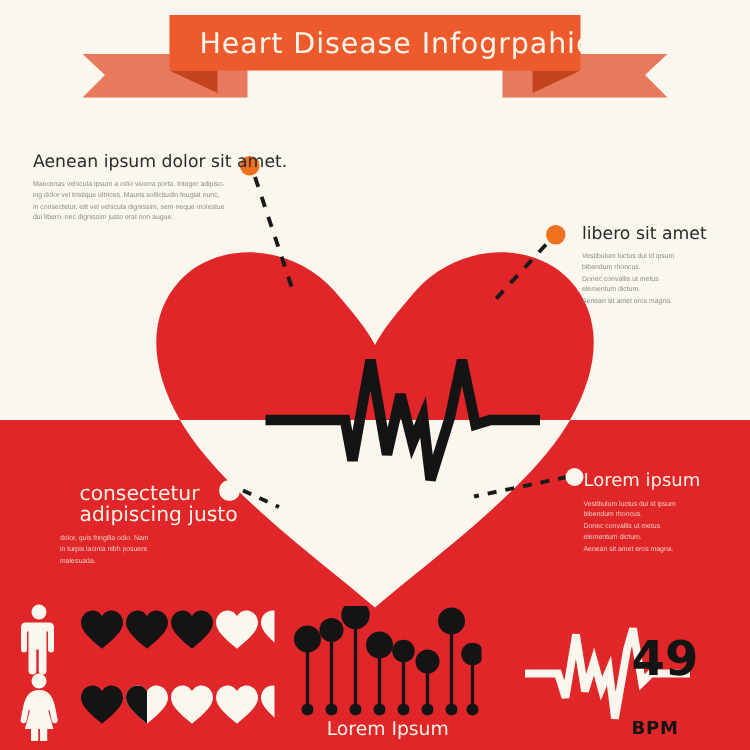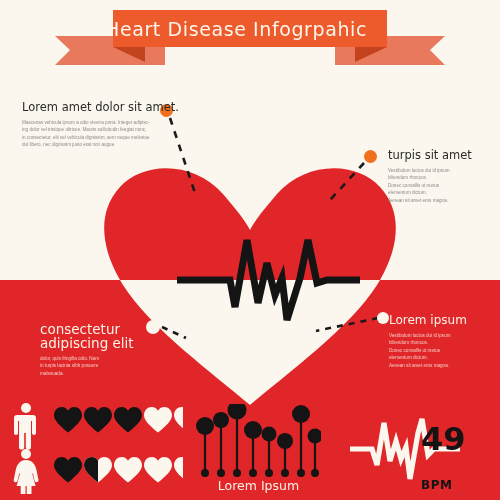--- a/index.html
+++ b/index.html
@@ -13,21 +13,21 @@
   
   .bg-top{position:absolute;left:0;top:0;width:500px;height:280px;background:#FBF7EE;}
   .bg-bottom{position:absolute;left:0;top:280px;width:500px;height:220px;background:#E02629;}
 
   
   .ribbon{position:absolute;left:0;top:0;width:500px;height:70px;}
   .ribbon svg{display:block;}
 
   .ribbon-title{
     position:absolute;left:105px;top:18px;width:290px;
-    text-align:left;
+    text-align:right;
     color:#FDF6EC;
     font-size:19px;letter-spacing:.6px;
     font-family:"DejaVu Sans", sans-serif;
     white-space:nowrap;
   }
 
   
   .heart-wrap{position:absolute;left:95px;top:160px;width:310px;height:250px;}
 
   
@@ -48,21 +48,21 @@
   #c-tl .ttl{font-size:11.5px;color:#2B2B2B;margin:0 0 5px 0;}
   #c-tl .body{color:#8C8C8C;}
 
   
   #c-tr{left:388px;top:148px;width:110px;}
   #c-tr .ttl{font-size:11.5px;color:#2B2B2B;margin:0 0 5px 0;}
   #c-tr .body{color:#8C8C8C;}
 
   
   #c-bl{left:40px;top:322px;width:130px;}
-  #c-bl .ttl{font-size:13.5px;color:#FBF2E6;line-height:14px;margin:0 0 5px 0;}
+  #c-bl .ttl{font-size:13.5px;color:#FBF2E6;line-height:14px;margin:0 0 5px 13px;}
   #c-bl .body{color:#F4C9C2;}
 
   
   #c-br{left:389px;top:313px;width:110px;}
   #c-br .ttl{font-size:12px;color:#FBF2E6;margin:0 0 5px 0;}
   #c-br .body{color:#F4C9C2;}
 
   .dot{position:absolute;border-radius:50%;}
   .dot-orange{background:#F0701E;}
   .dot-white{background:#FBF7EE;}
@@ -152,44 +152,44 @@
     <line x1="162" y1="327" x2="186" y2="338" stroke="#1A1A1A" stroke-width="2.6" stroke-dasharray="6 6"></line>
     <line x1="378" y1="318" x2="316" y2="331" stroke="#1A1A1A" stroke-width="2.6" stroke-dasharray="6 6"></line>
   </svg>
 
   <div class="dot dot-orange" style="left:160px;top:104px;width:13px;height:13px;"></div>
   <div class="dot dot-orange" style="left:364px;top:150px;width:13px;height:13px;"></div>
   <div class="dot dot-white" style="left:146px;top:320px;width:14px;height:14px;"></div>
   <div class="dot dot-white" style="left:377px;top:312px;width:12px;height:12px;"></div>
 
   <div class="callout" id="c-tl">
-    <div class="ttl">Lorem amet dolor sit amet.</div>
+    <div class="ttl">Aenean ipsum dolor sit amet.</div>
     <div class="body">
       <div>Maecenas vehicula ipsum a odio viverra porta. Integer adipisc-</div>
       <div>ing dolor vel tristique ultrices. Mauris sollicitudin feugiat nunc,</div>
       <div>in consectetur, elit vel vehicula dignissim, sem neque molestue</div>
       <div>dui libero, nec dignissim justo erat non augue.</div>
     </div>
   </div>
 
   <div class="callout" id="c-tr">
-    <div class="ttl">turpis sit amet</div>
+    <div class="ttl">libero sit amet</div>
     <div class="body">
       <div>Vestibulum luctus dui id ipsum</div>
       <div>bibendum rhoncus.</div>
       <div>Donec convallis ut metus</div>
       <div>elementum dictum.</div>
       <div>Aenean sit amet eros magna.</div>
     </div>
   </div>
 
   <div class="callout" id="c-bl">
     <div class="ttl">
       <div>consectetur</div>
-      <div>adipiscing elit</div>
+      <div>adipiscing justo</div>
     </div>
     <div class="body">
       <div>dolor, quis fringilla odio. Nam</div>
       <div>in turpis lacinia nibh posuere</div>
       <div>malesuada.</div>
     </div>
   </div>
 
   <div class="callout" id="c-br">
     <div class="ttl">Lorem ipsum</div>

